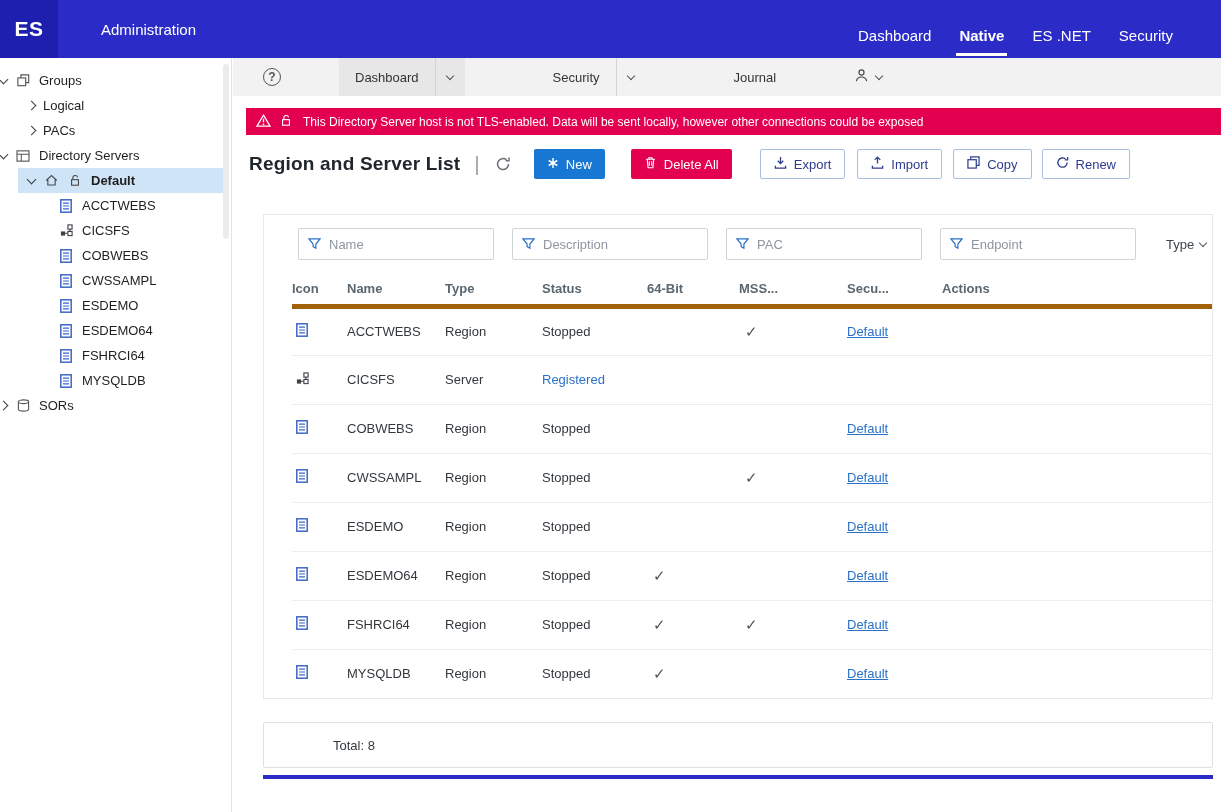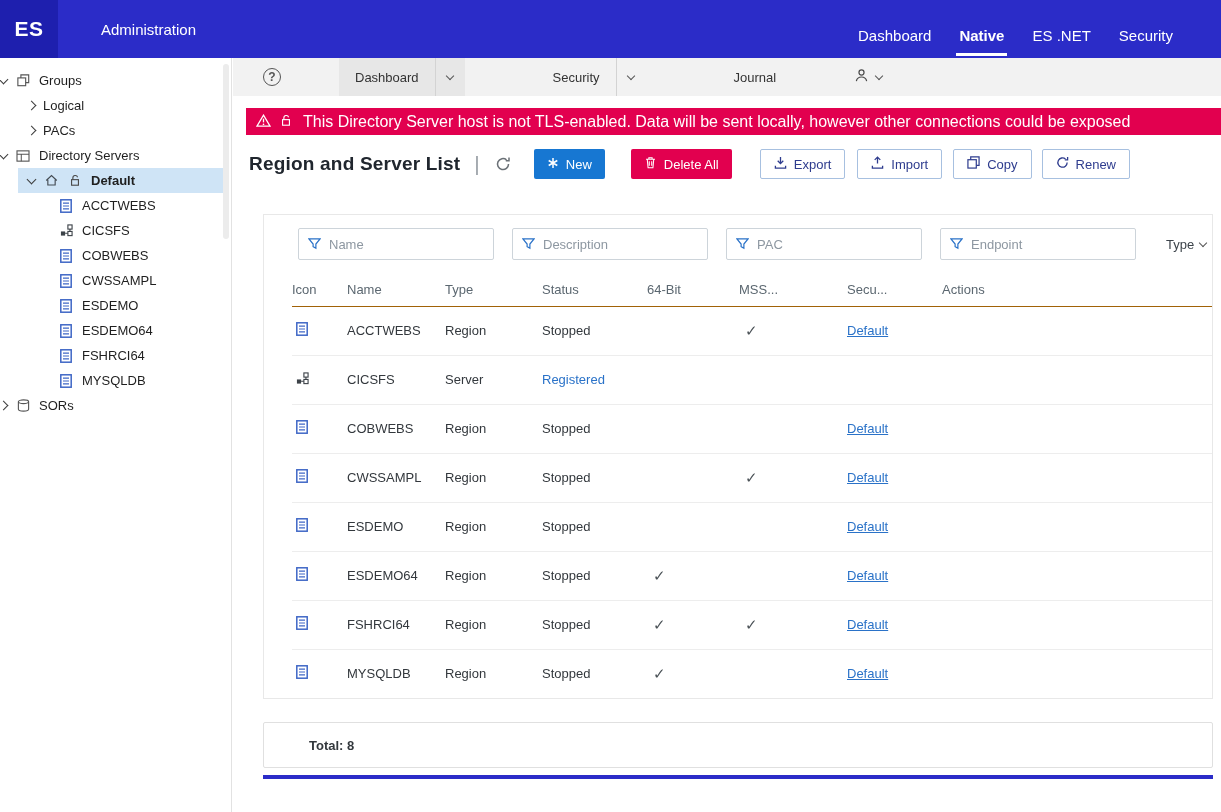--- a/index.html
+++ b/index.html
@@ -46,21 +46,21 @@
   .tab-props { margin-left: 58px; background: #e7e7e7; }
   .tab-sec { margin-left: 72px; }
   .tg-label { padding: 0 16px; font-size: 13px; color: #333; display: flex; align-items: center; }
   .tg-chev { width: 30px; display: flex; align-items: center; justify-content: center; border-left: 1px solid #d3d3d3; }
   .chev-s { width: 6px; height: 6px; border-right: 1.4px solid #555; border-bottom: 1.4px solid #555;
             transform: rotate(45deg); margin-top: -3px; display: inline-block; }
   .tab-journal { margin-left: 88px; font-size: 13px; color: #333; cursor: pointer; }
   .userbox { margin-left: 78px; display: flex; align-items: center; gap: 7px; cursor: pointer; }
 
   .warning { margin: 12px 0 0 13px; height: 27px; background: #e2004f; color: #fff; display: flex; align-items: center;
-             gap: 9px; padding: 0 10px; font-size: 16px; }
+             gap: 9px; padding: 0 10px; font-size: 12px; }
   .warning .wtext { margin-left: 2px; }
 
   .title-row { margin: 13px 0 0 16px; display: flex; align-items: center; height: 32px; }
   .page-title { font-size: 19px; font-weight: bold; color: #20262e; letter-spacing: .2px; white-space: nowrap; }
   .vdiv { color: #9aa0a6; font-size: 21px; margin: 0 15px 0 14px; font-weight: 300; }
   .refresh-btn { display: inline-flex; align-items: center; cursor: pointer; }
   .btn { height: 30px; border-radius: 2px; font-size: 13px; display: inline-flex; align-items: center; gap: 7px;
          padding: 0 13px; border: none; cursor: pointer; font-family: inherit; white-space: nowrap; }
   .btn-primary { background: #1777d2; color: #fff; margin-left: 23px; }
   .btn-danger  { background: #e2004f; color: #fff; margin-left: 26px; }
@@ -72,32 +72,32 @@
   .filter-row { display: flex; align-items: center; padding: 13px 0 13px 34px; white-space: nowrap; }
   .finput { width: 196px; height: 32px; border: 1px solid #cdd4da; border-radius: 2px; display: flex; align-items: center;
             padding: 0 8px 0 9px; margin-right: 18px; background: #fff; flex: none; }
   .finput svg { flex: none; margin-right: 8px; }
   .finput input { border: none; outline: none; width: 100%; font-size: 13px; font-family: inherit; color: #333; background: transparent; }
   .finput input::placeholder { color: #8d97a1; }
   .dd { display: flex; align-items: center; gap: 6px; font-size: 13px; color: #3c434a; flex: none; cursor: pointer; }
   .dd-type { margin-left: 12px; }
 
   table { border-collapse: collapse; table-layout: fixed; width: calc(100% - 28px); margin-left: 28px; }
-  th { font-weight: normal; color: #5b6770; font-size: 13px; text-align: left; height: 33px;
-       border-bottom: 1px solid #a16207; padding: 0; }
+  th { font-weight: bold; color: #5b6770; font-size: 13px; text-align: left; height: 33px;
+       border-bottom: 5px solid #a16207; padding: 0; }
   td { height: 49px; border-bottom: 1px solid #ededed; font-size: 13px; color: #33383d; padding: 0; }
   tr:last-child td { border-bottom: none; }
   td.c-icon { padding-left: 4px; }
   td.c-64, td.c-mss { padding-left: 6px; }
   .check { font-size: 15px; color: #4c5358; }
   .deflink { color: #2a72c8; text-decoration: underline; cursor: pointer; }
   [data-status="Registered"] { color: #2a72c8; }
 
   .total-box { margin: 23px 8px 0 30px; border: 1px solid #e0e0e0; border-radius: 2px; height: 46px;
-               display: flex; align-items: center; padding-left: 45px; font-size: 13px; color: #33383d; font-weight: bold; }
+               display: flex; align-items: center; padding-left: 69px; font-size: 13px; color: #33383d; }
   .blue-bar { margin: 7px 8px 0 30px; height: 4px; background: #2b2cc8; }
 </style>
 </head>
 <body>
 
 <header class="topbar">
   <div class="logo">ES</div>
   <div class="app-title">Administration</div>
   <nav class="topnav">
     <div class="nav-item">Dashboard</div>

